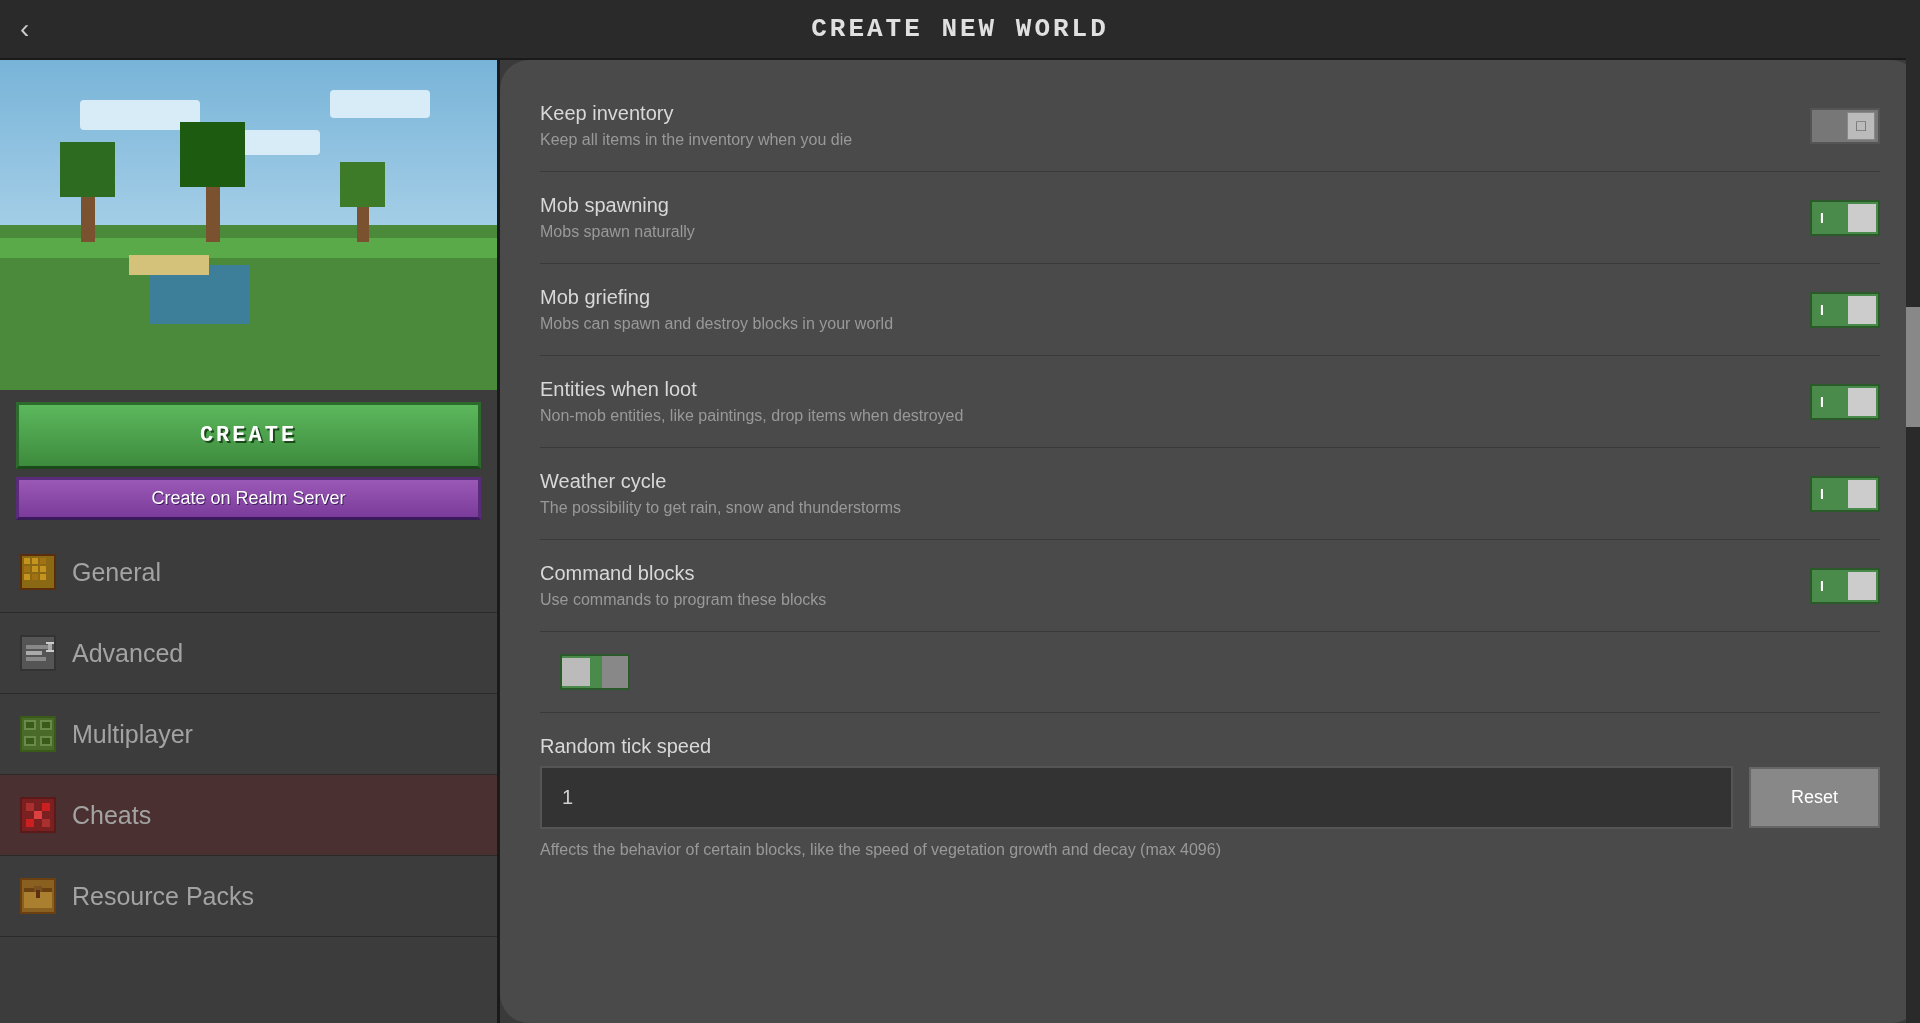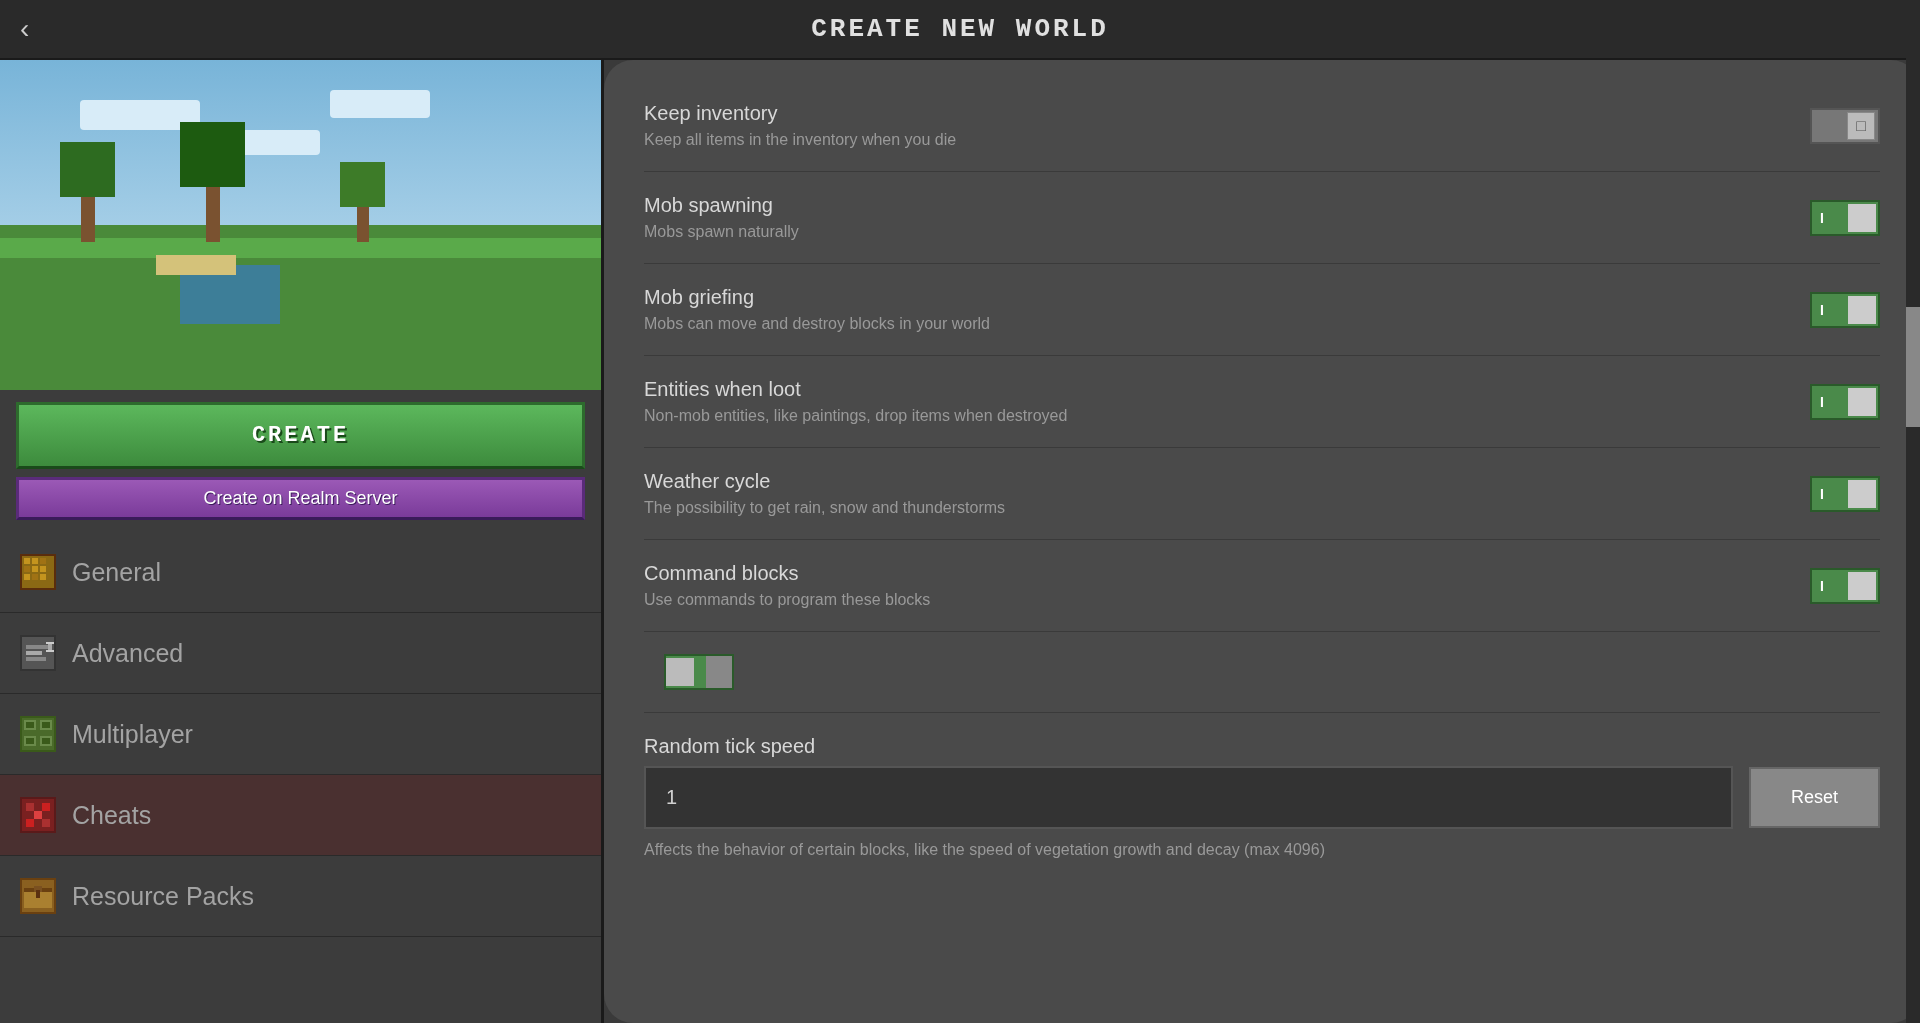--- a/index.html
+++ b/index.html
@@ -40,21 +40,21 @@
 
     
     .main-layout {
       display: flex;
       width: 100%;
       height: calc(1023px - 60px);
     }
 
     
     .sidebar {
-      width: 604px;
+      width: 500px;
       background: #3c3c3c;
       display: flex;
       flex-direction: column;
       border-right: 3px solid #1a1a1a;
       flex-shrink: 0;
     }
 
     .create-btn {
       margin: 12px 16px 8px 16px;
       padding: 18px;
@@ -579,21 +579,21 @@
         <div class="toggle on">
           <span class="toggle-indicator">I</span>
           <div class="toggle-knob"></div>
         </div>
       </div>
     </div>
 
     <div class="setting-row">
       <div class="setting-info">
         <div class="setting-title">Mob griefing</div>
-        <div class="setting-desc">Mobs can move and destroy blocks in your world</div>
+        <div class="setting-desc">Mobs can spawn and destroy blocks in your world</div>
       </div>
       <div class="toggle-container">
         <div class="toggle on">
           <span class="toggle-indicator">I</span>
           <div class="toggle-knob"></div>
         </div>
       </div>
     </div>
 
     <div class="setting-row">

